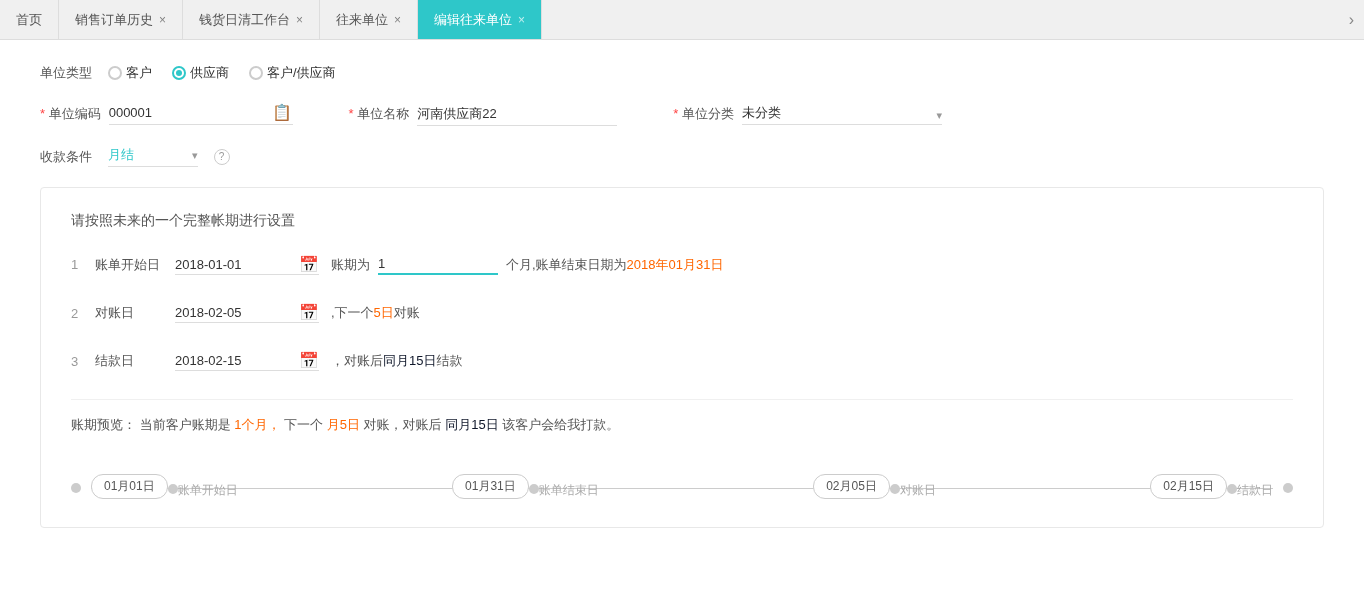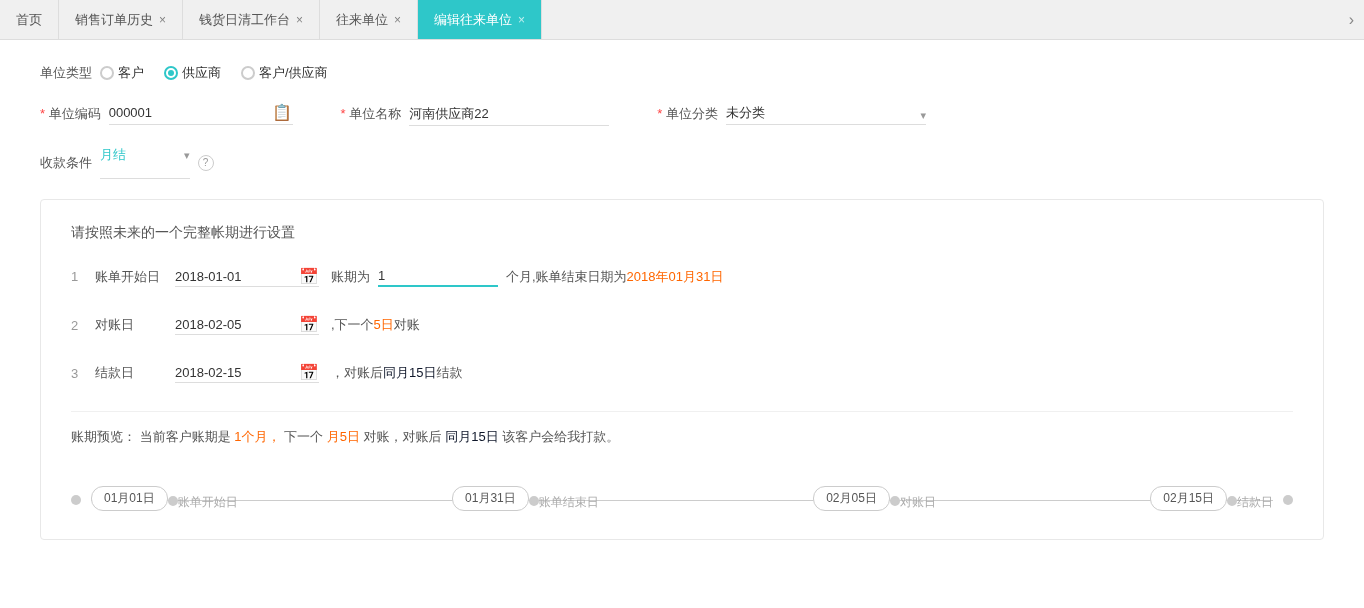--- a/index.html
+++ b/index.html
@@ -51,21 +51,21 @@
       background: #fff;
       padding: 24px 40px;
       min-height: calc(100vh - 40px);
     }
 
     
     .form-row {
       display: flex;
       align-items: center;
       margin-bottom: 20px;
-      gap: 8px;
+      gap: 16px;
     }
     .form-label {
       color: #555;
       white-space: nowrap;
       font-size: 13px;
     }
     .required::before {
       content: "* ";
       color: #ff4444;
     }
@@ -129,21 +129,21 @@
       color: #2ec7c9;
       font-size: 16px;
       cursor: pointer;
     }
 
     .select-wrapper {
       display: flex;
       align-items: center;
       border-bottom: 1px solid #ddd;
       gap: 4px;
-      padding-bottom: 14px;
+      padding-bottom: 2px;
       cursor: pointer;
     }
     .select-value {
       font-size: 13px;
       color: #2ec7c9;
       width: 80px;
     }
     .chevron-icon {
       color: #999;
       font-size: 11px;

